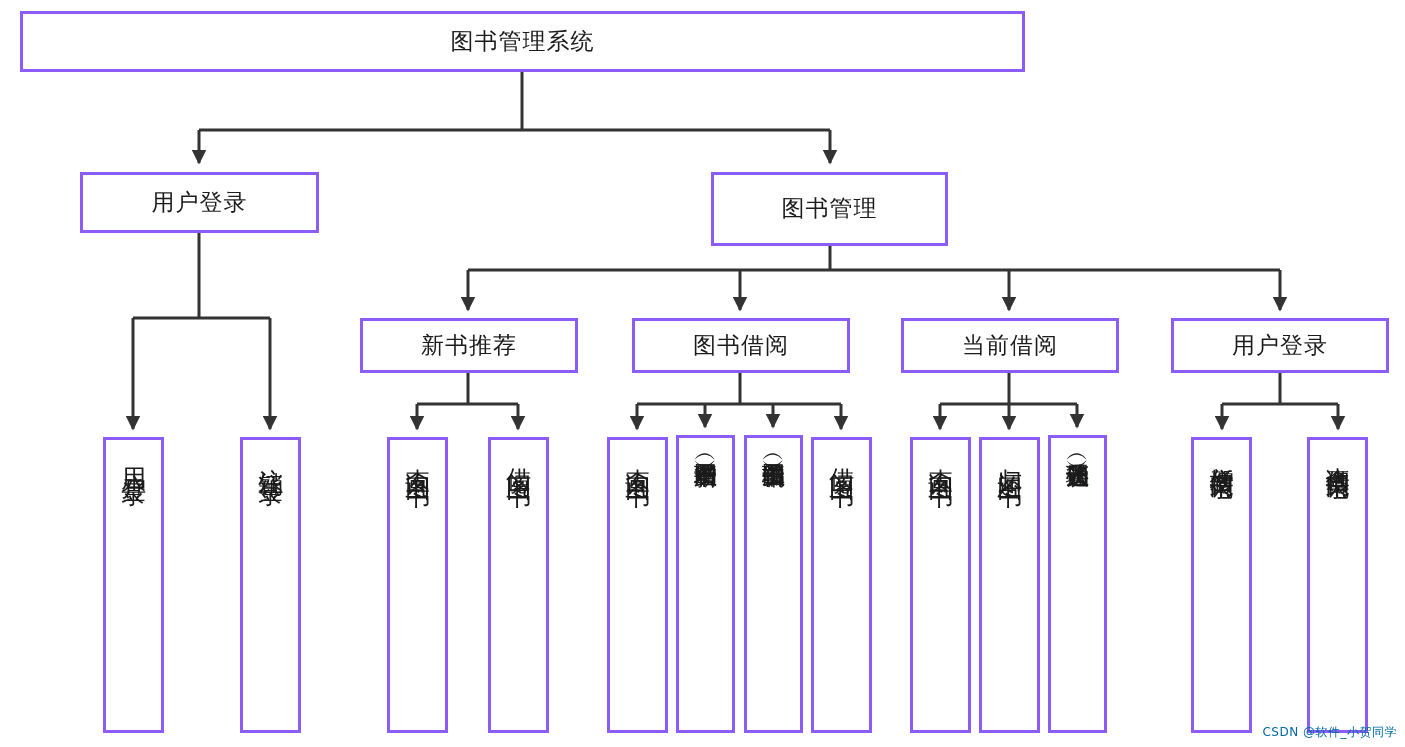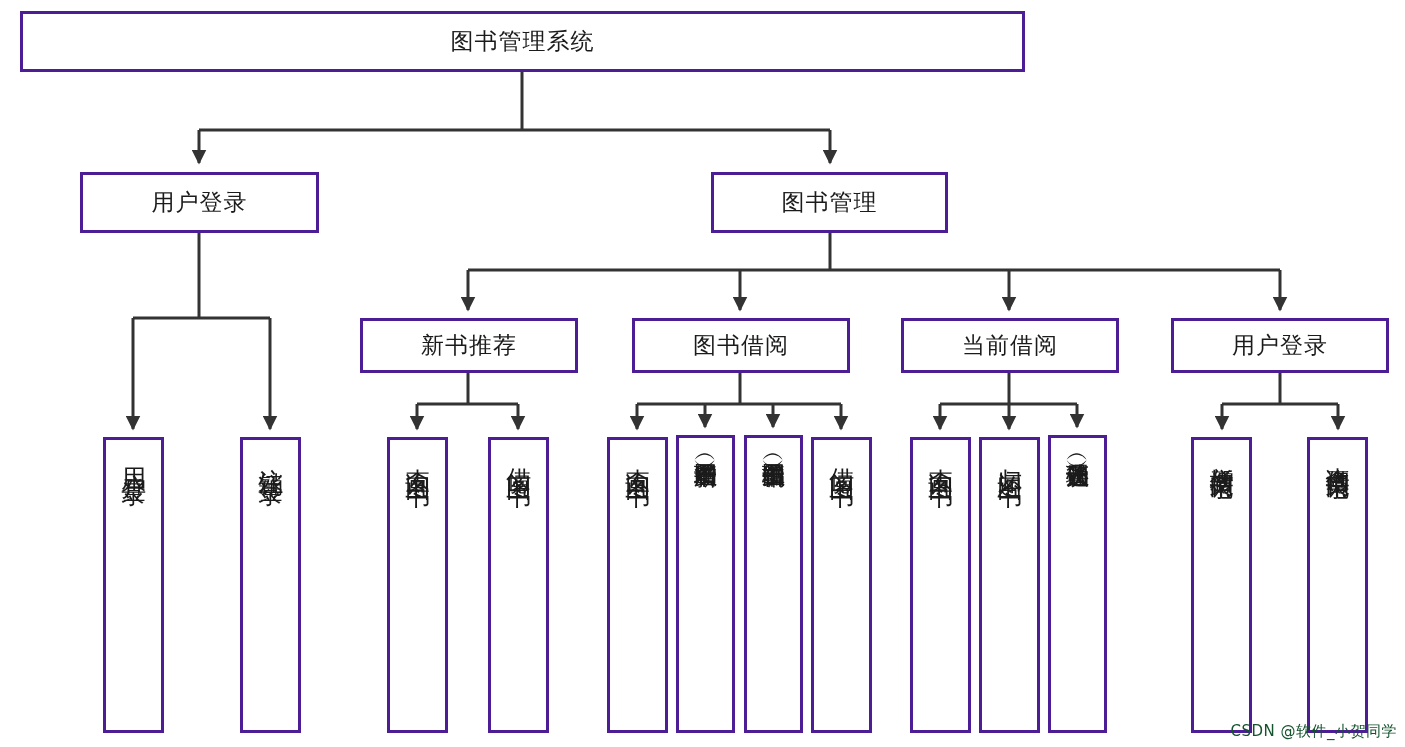--- a/index.html
+++ b/index.html
@@ -22,21 +22,21 @@
     left: 0;
     top: 0;
     width: 1405px;
     height: 747px;
     pointer-events: none;
   }
   .node {
     position: absolute;
     box-sizing: border-box;
     background: #ffffff;
-    border: 3px solid #4c1d95;
+    border: 3px solid #8b5cf6;
     display: flex;
     align-items: center;
     justify-content: center;
     text-align: right;
   }
   .node .label {
     color: #1b1b1b;
     letter-spacing: 1px;
     line-height: 1.18;
   }
@@ -63,22 +63,22 @@
     font-size: 24px;
   }
   .node.vert.tighter .label {
     letter-spacing: 0px;
     font-size: 23px;
   }
   #watermark {
     position: absolute;
     right: 8px;
     bottom: 6px;
-    font-size: 15px;
-    color: #14532d;
+    font-size: 12px;
+    color: #0369a1;
     letter-spacing: 0.5px;
     white-space: nowrap;
   }
 </style>
 </head>
 <body>
 
 <div id="diagram-root">
 
   <svg id="wires" viewBox="0 0 1405 747">
@@ -132,21 +132,21 @@
   </svg>
 
   <div class="node horiz" style="left:20px; top:11px; width:1005px; height:61px;">
     <span class="label">图书管理系统</span>
   </div>
 
   <div class="node horiz" style="left:80px; top:172px; width:239px; height:61px;">
     <span class="label">用户登录</span>
   </div>
 
-  <div class="node horiz" style="left:711px; top:172px; width:237px; height:61px;">
+  <div class="node horiz" style="left:711px; top:172px; width:237px; height:74px;">
     <span class="label">图书管理</span>
   </div>
 
   <div class="node horiz" style="left:632px; top:318px; width:218px; height:55px;">
     <span class="label">图书借阅</span>
   </div>
 
   <div class="node horiz" style="left:360px; top:318px; width:218px; height:55px;">
     <span class="label">新书推荐</span>
   </div>

